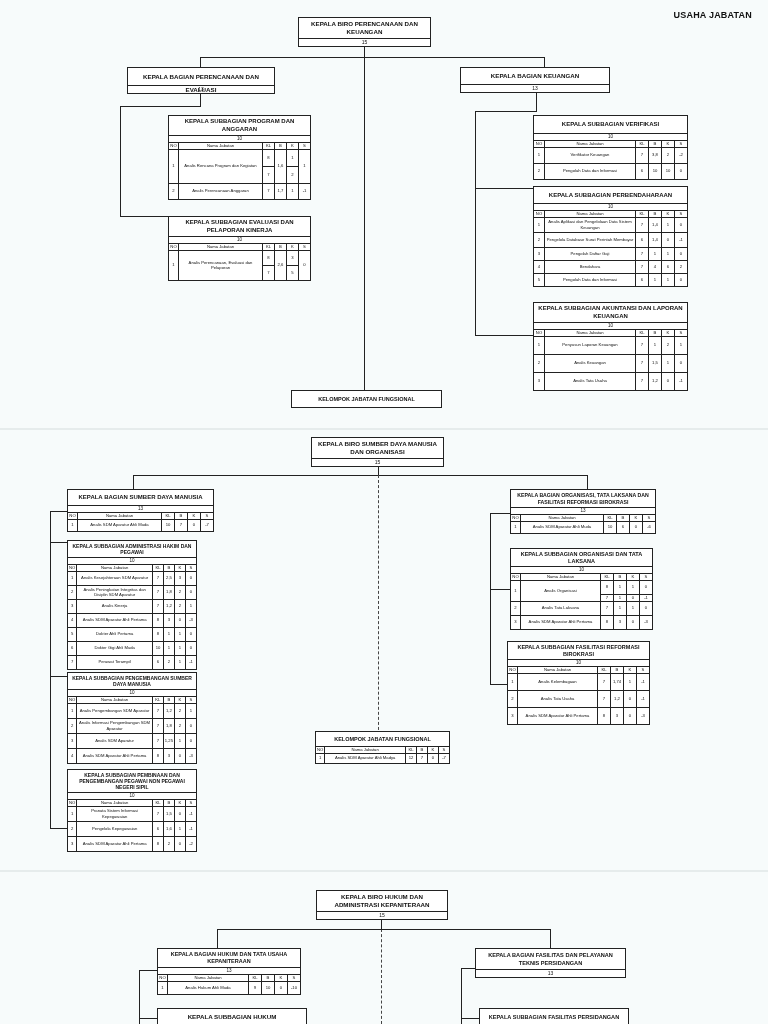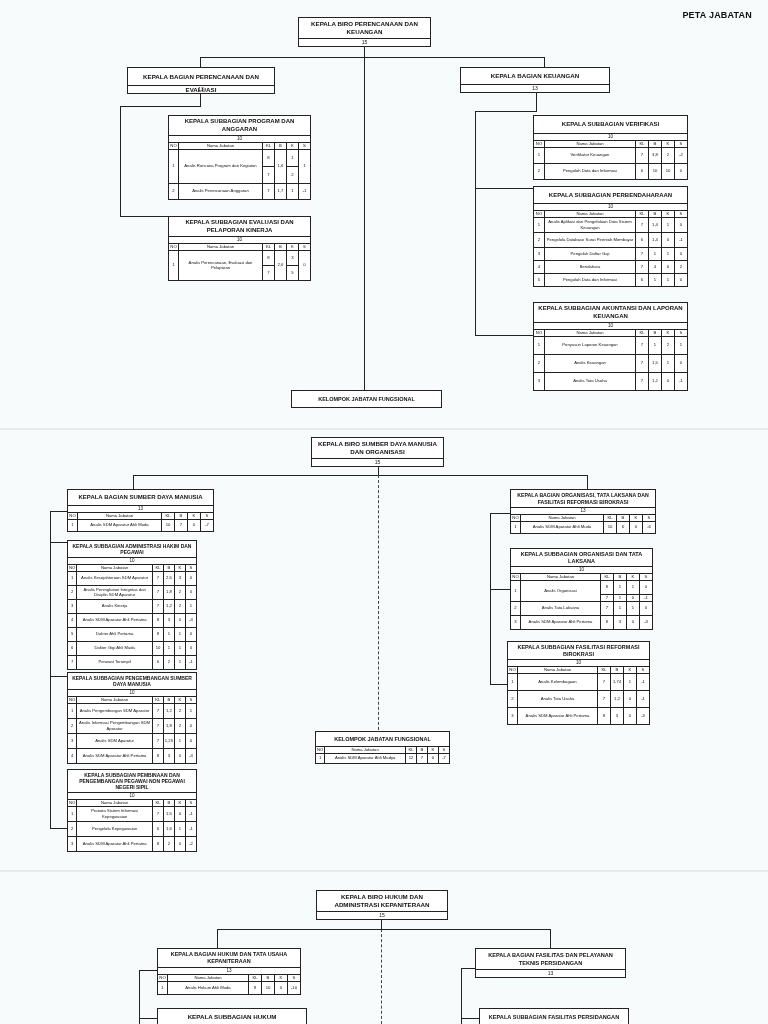--- a/index.html
+++ b/index.html
@@ -24,21 +24,21 @@
 
   .ln { position: absolute; background: #222; }
   .ln.h { height: 1.2px; }
   .ln.v { width: 1.2px; }
   .ln.dash { background: none; border-left: 1.2px dashed #444; width: 0; }
 </style>
 </head>
 <body>
 
 <div class="page page1">
-  <div class="doc-title">PETA JABATAN</div>
+  <div class="doc-title">USAHA JABATAN</div>
 
   <div class="box" style="left:298px;top:17px;width:133px;">
     <div class="hd">KEPALA BIRO PERENCANAAN DAN KEUANGAN</div>
     <div class="gr">15</div>
   </div>
   <div class="ln v" style="left:364px;top:47px;height:343px;"></div>
   <div class="ln h" style="left:200px;top:57px;width:345px;"></div>
   <div class="ln v" style="left:200px;top:57px;height:10px;"></div>
   <div class="ln v" style="left:544px;top:57px;height:10px;"></div>
 

